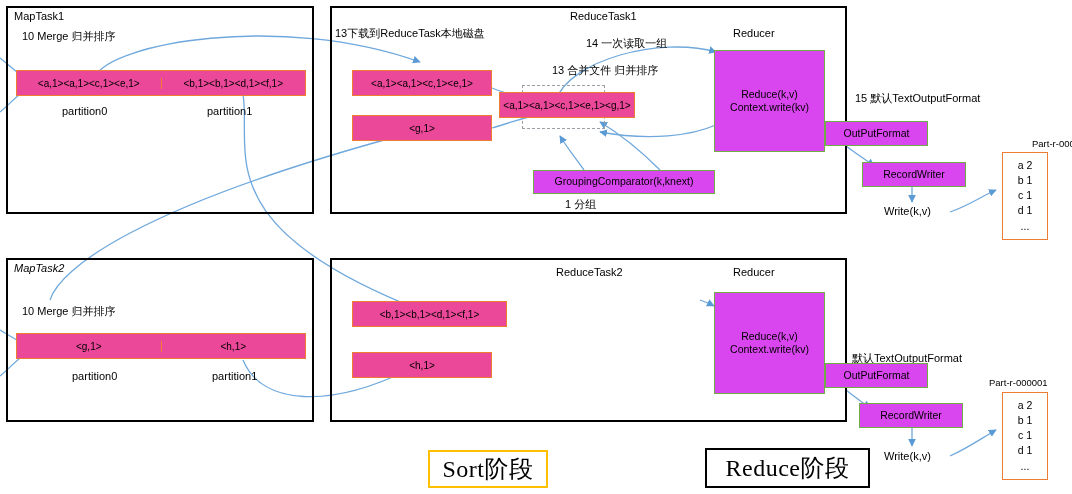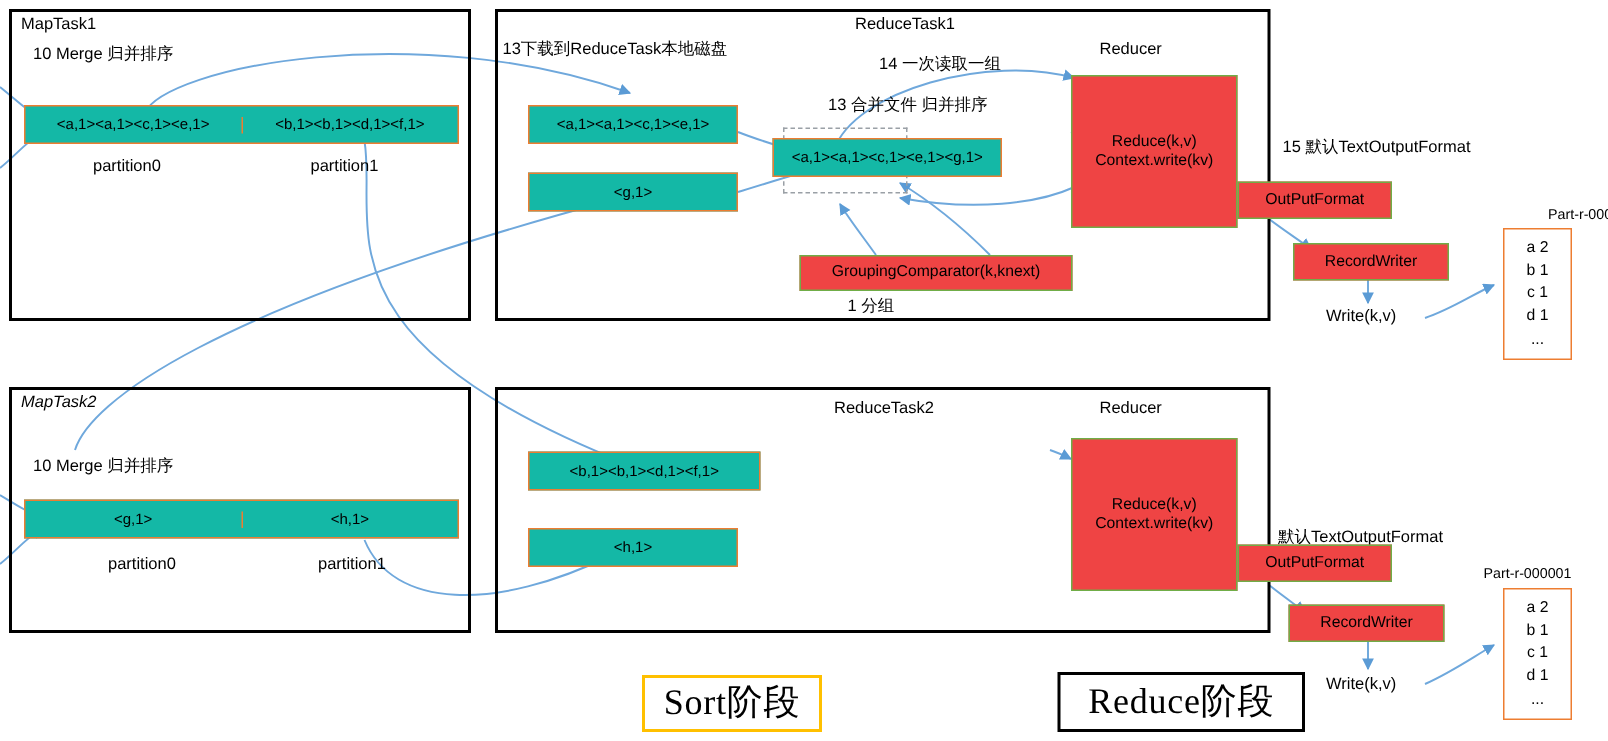--- a/index.html
+++ b/index.html
@@ -10,34 +10,34 @@
   }
   #canvas{position:absolute;left:0;top:0;width:1072px;height:494px;}
   .abs{position:absolute;box-sizing:border-box;}
 
   
   .taskbox{
     border:2px solid #000;background:transparent;
   }
   
   .obox{
-    border:1.6px solid #ED7D31;background:#14b8a6;
+    border:1.6px solid #ED7D31;background:#ec4899;
     display:flex;align-items:center;justify-content:center;
     font-size:10px;line-height:1.1;white-space:nowrap;
   }
   .obox-split{display:flex;padding:0;}
   .obox-split > div{
     flex:1;display:flex;align-items:center;justify-content:center;
     font-size:10px;
   }
   .obox-split > div + div{border-left:1.6px solid #ED7D31;}
 
   
   .gbox{
-    border:1.6px solid #70AD47;background:#ef4444;
+    border:1.6px solid #70AD47;background:#d946ef;
     display:flex;align-items:center;justify-content:center;
     text-align:left;font-size:10.5px;line-height:1.25;
   }
 
   
   .lbl{font-size:11px;line-height:1.15;white-space:nowrap;}
   .lbl-sm{font-size:11px;line-height:1.15;white-space:nowrap;}
   .lbl-xs{font-size:9.5px;line-height:1.15;white-space:nowrap;}
 
   
@@ -138,21 +138,21 @@
   <div class="abs lbl" style="left:335px;top:27px;">13下载到ReduceTask本地磁盘</div>
   <div class="abs lbl" style="left:586px;top:37px;">14 一次读取一组</div>
   <div class="abs lbl" style="left:512px;top:64px;margin-left:40px;">13 合并文件 归并排序</div>
 
   <div class="abs obox" style="left:352px;top:70px;width:140px;height:26px;">&lt;a,1&gt;&lt;a,1&gt;&lt;c,1&gt;&lt;e,1&gt;</div>
   <div class="abs obox" style="left:352px;top:115px;width:140px;height:26px;">&lt;g,1&gt;</div>
 
   <div class="abs dash-gray" style="left:522px;top:85px;width:83px;height:44px;"></div>
   <div class="abs dash-yellow" style="left:529px;top:92px;width:22px;height:26px;"></div>
 
-  <div class="abs obox" style="left:515px;top:92px;width:153px;height:26px;text-align:center;">&lt;a,1&gt;&lt;a,1&gt;&lt;c,1&gt;&lt;e,1&gt;&lt;g,1&gt;</div>
+  <div class="abs obox" style="left:499px;top:92px;width:136px;height:26px;text-align:center;">&lt;a,1&gt;&lt;a,1&gt;&lt;c,1&gt;&lt;e,1&gt;&lt;g,1&gt;</div>
 
   <div class="abs gbox" style="left:533px;top:170px;width:182px;height:24px;">GroupingComparator(k,knext)</div>
   <div class="abs lbl" style="left:565px;top:198px;">1 分组</div>
 
   <div class="abs lbl" style="left:733px;top:27px;">Reducer</div>
   <div class="abs gbox" style="left:714px;top:50px;width:111px;height:102px;flex-direction:column;">
     <div>Reduce(k,v)</div>
     <div>Context.write(kv)</div>
   </div>
 

